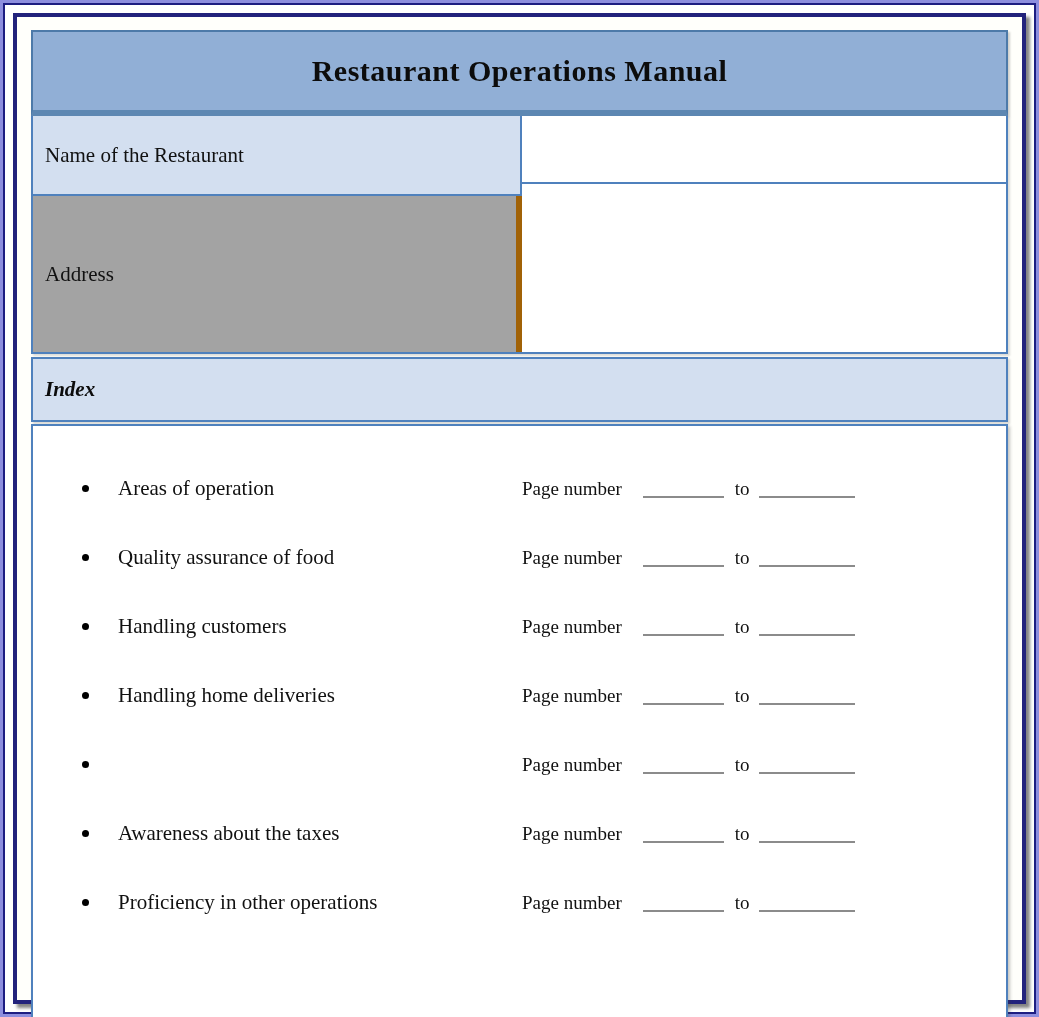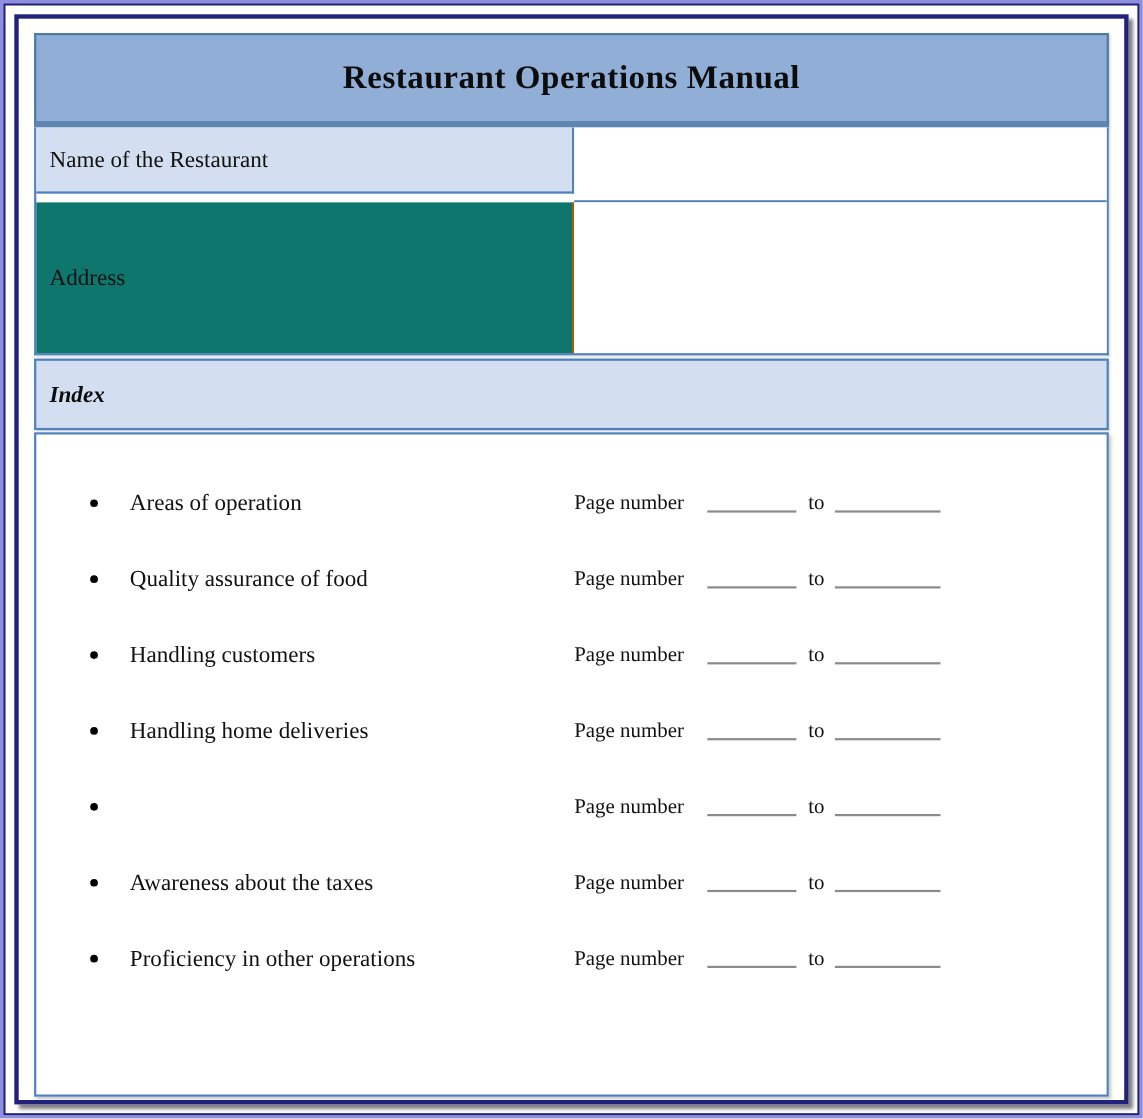--- a/index.html
+++ b/index.html
@@ -42,25 +42,25 @@
     display: grid;
     grid-template-columns: 489px 1fr;
     border-left: 2px solid #4f81bd;
     border-right: 2px solid #4f81bd;
     border-bottom: 2px solid #4f81bd;
     background: #ffffff;
     box-shadow: 2px 2px 2px rgba(60,60,60,0.18);
   }
   .cell { padding-left: 12px; display: flex; align-items: center; font-size: 21px; }
   .cell-name-label {
-    height: 60px; background: #d3dff0;
+    height: 80px; background: #d3dff0;
     border-right: 2px solid #4f81bd; border-bottom: 2px solid #4f81bd; font-family: Liberation Serif, serif;
   }
   .cell-name-value { height: 68px; background: #ffffff; border-bottom: 2px solid #4f81bd; }
-  .cell-addr-label { height: 137px; background: #0f766e; border-right: 2px solid #a16207; }
+  .cell-addr-label { height: 156px; background: #a3a3a3; border-right: 6px solid #a16207; }
   .cell-addr-value { height: 137px; background: #ffffff; }
 
   
   .index-band {
     margin-top: 3px;
     height: 65px;
     background: #d3dff0;
     border: 2px solid #4f81bd;
     box-shadow: 2px 2px 2px rgba(60,60,60,0.2);
     display: flex; align-items: center;

